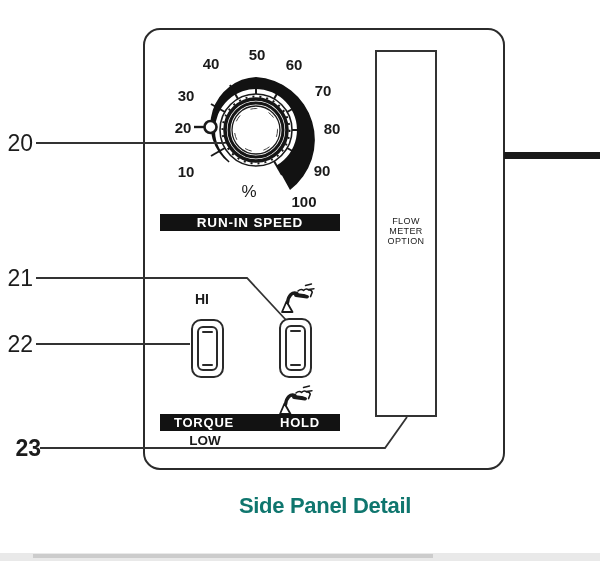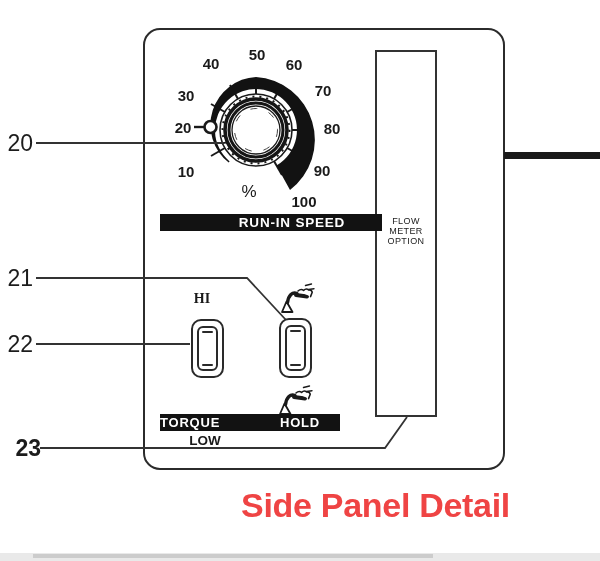--- a/index.html
+++ b/index.html
@@ -20,33 +20,33 @@
   .fmtext{
     position:absolute;left:375px;top:216px;width:62px;text-align:center;
     font-size:9px;line-height:10px;font-weight:400;letter-spacing:.4px;color:#222;
   }
   .fmtext span{display:block;}
   
   .bar{
     position:absolute;background:#121212;color:#fff;font-weight:bold;
     height:17px;line-height:17px;text-align:center;letter-spacing:.8px;
   }
-  .bar-runin{left:160px;top:214px;width:180px;font-size:13.5px;padding-left:42px;}
+  .bar-runin{left:160px;top:214px;width:180px;font-size:13.5px;}
   .bar-tqhold{left:160px;top:414px;width:180px;font-size:13px;}
-  .bar-tqhold .tq{position:absolute;left:0;width:88px;text-align:left;}
+  .bar-tqhold .tq{position:absolute;left:0;width:88px;text-align:center;}
   .bar-tqhold .hd{position:absolute;left:105px;width:70px;text-align:center;}
   
   .dlabel{
     position:absolute;transform:translate(-50%,-50%);
     font-size:15px;font-weight:bold;white-space:nowrap;
   }
   .dunit{font-size:17px;font-weight:400;}
   
   .swlabel{position:absolute;font-weight:bold;text-align:center;}
-  .lbl-hi{left:186px;top:291px;width:32px;font-size:14px;font-family:Liberation Serif, serif;}
+  .lbl-hi{left:186px;top:291px;width:32px;font-size:14px;}
   .lbl-low{left:181px;top:388px;width:48px;font-size:13.5px;margin-top:45px;}
   
   .switch{
     position:absolute;box-sizing:border-box;border:2.5px solid #2a2a2a;
     border-radius:10px;background:#fff;
   }
   .sw-torque{left:191px;top:319px;width:33px;height:59px;}
   .sw-hold{left:279px;top:318px;width:33px;height:60px;}
   .rocker{
     position:absolute;left:4px;right:4px;top:5px;bottom:5px;
@@ -61,22 +61,22 @@
   .callout{
     position:absolute;left:0;width:33px;text-align:right;
     font-size:23px;font-weight:400;color:#1c1c1c;
   }
   .co-20{top:130px;}
   .co-21{top:265px;}
   .co-22{top:331px;}
   .co-23{left:8px;top:435px;font-weight:bold;}
   
   .caption{
-    position:absolute;left:140px;top:491px;width:370px;text-align:right;
-    font-size:34px;line-height:29px;font-weight:bold;letter-spacing:-.3px;color:#ef4444;
+    position:absolute;left:140px;top:491px;width:370px;text-align:center;
+    font-size:22px;line-height:29px;font-weight:bold;letter-spacing:-.3px;color:#0f766e;
   }
   
   .strip{position:absolute;left:0;top:553px;width:600px;height:8px;background:#e9e9e9;}
   .strip-smudge{position:absolute;left:33px;top:554px;width:400px;height:4px;background:#c2c2c2;opacity:.75;}
   
   svg.overlay{position:absolute;left:0;top:0;width:600px;height:561px;}
 </style>
 </head>
 <body>
 

